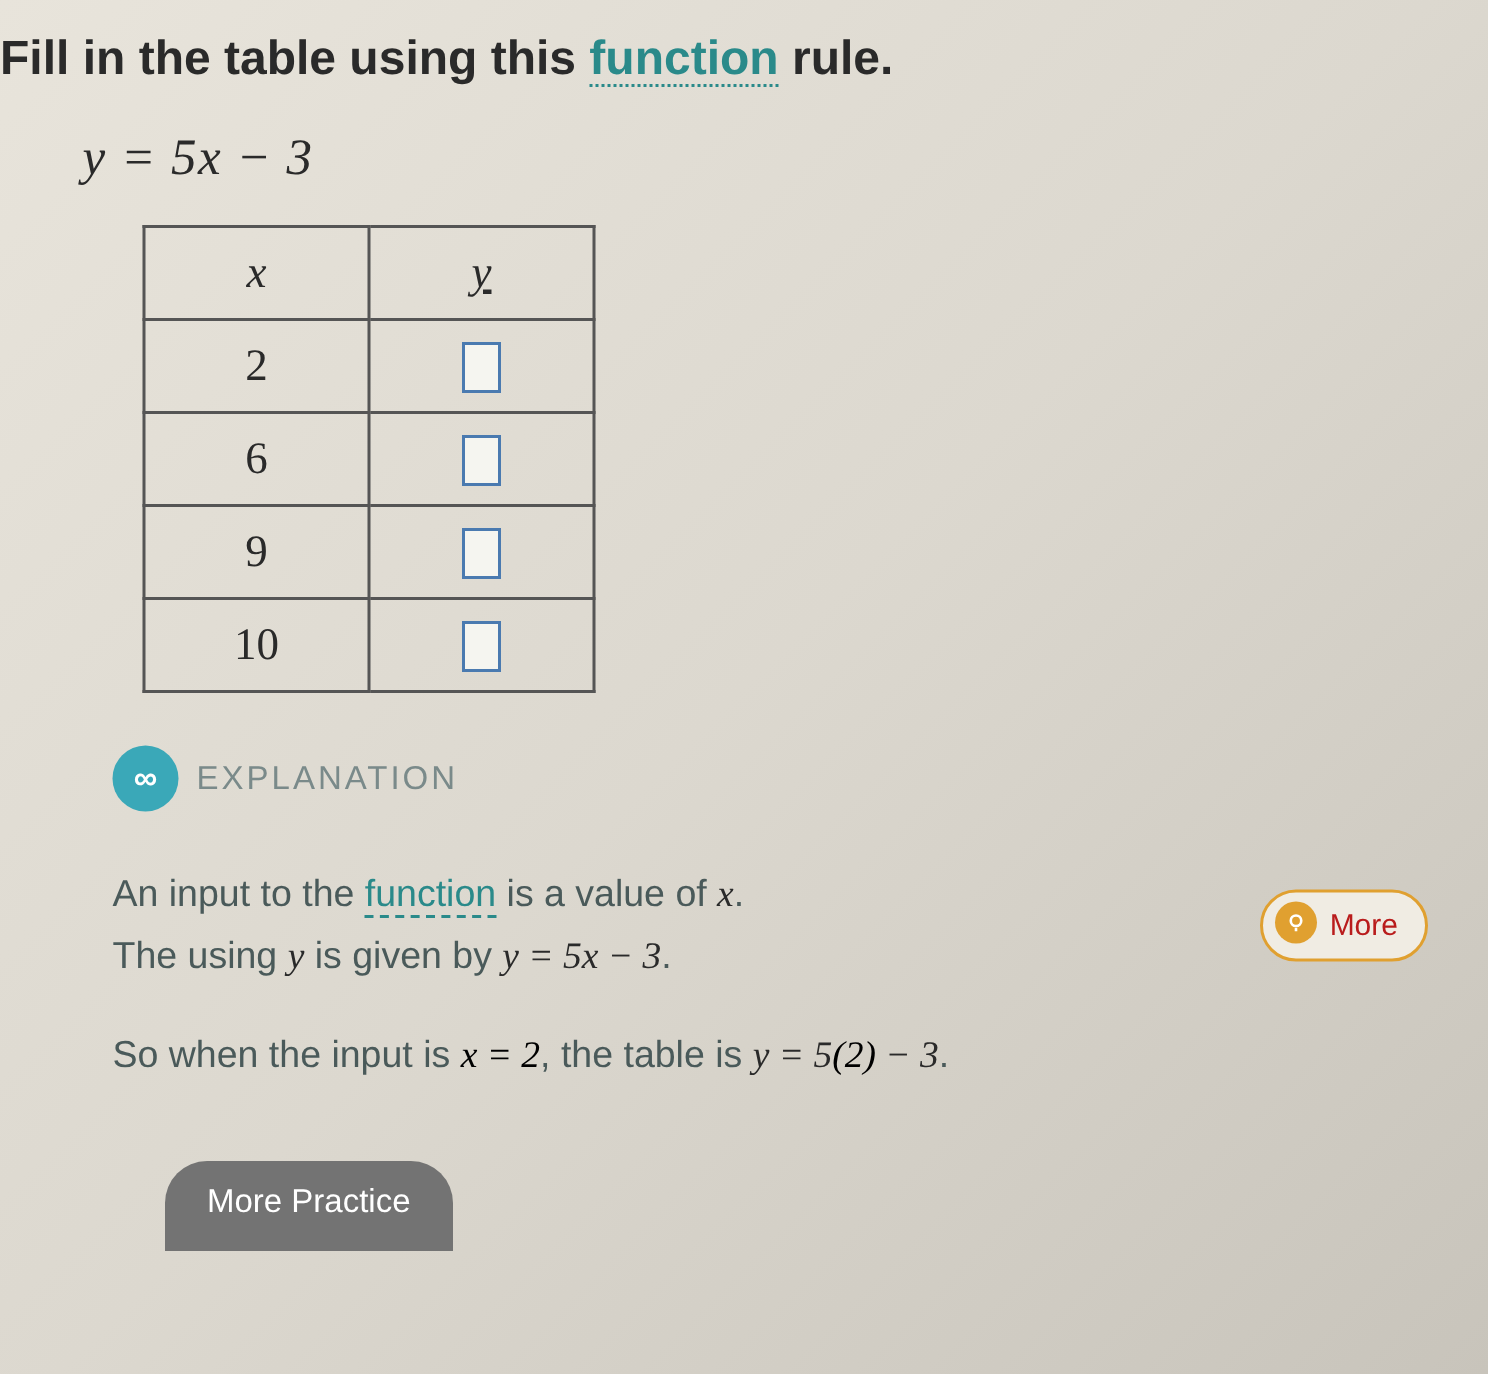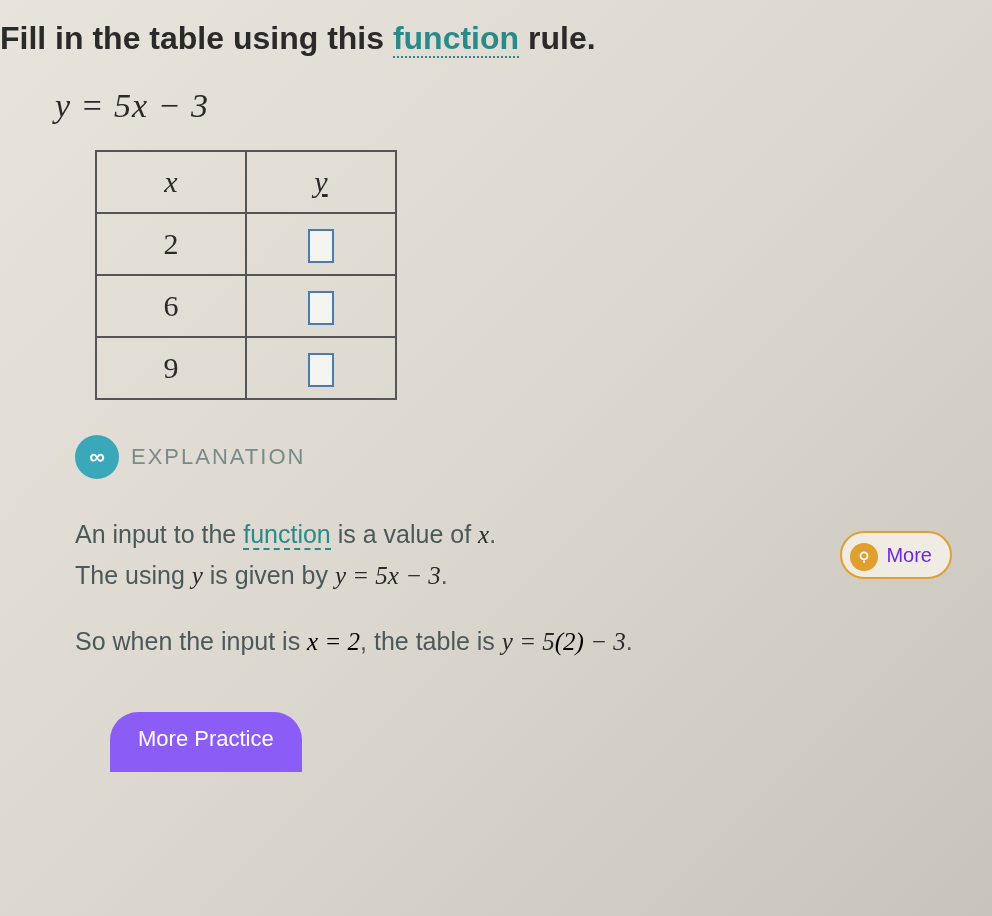--- a/index.html
+++ b/index.html
@@ -94,47 +94,47 @@
     cursor: pointer;
   }
   .math-inline {
     font-family: 'Times New Roman', serif;
     font-style: italic;
     color: #2a2a2a;
   }
   .math-highlight { color: #000000; font-style: italic; }
   .more-pill {
     display: inline-flex;
-    align-items: flex-end;
+    align-items: flex-start;
     gap: 8px;
     border: 2px solid #e0a030;
     border-radius: 24px;
     padding: 6px 18px 6px 8px;
     font-size: 20px;
-    color: #6d28d9;
+    color: #b91c1c;
     background: #f0ece3;
     cursor: pointer;
     white-space: nowrap;
   }
   .bulb {
     width: 28px;
     height: 28px;
     border-radius: 50%;
     background: #e0a030;
     color: #fff;
     display: flex;
     align-items: center;
     justify-content: center;
     font-size: 16px;
     font-weight: bold;
   }
   .so-line { margin-top: 25px; }
   .practice-btn {
     display: inline-block;
-    background: #8b5cf6;
+    background: #737373;
     color: #fff;
     font-size: 22px;
     padding: 14px 28px 20px 28px;
     border-radius: 28px 28px 0 0;
     margin: 40px 0 0 110px;
     cursor: pointer;
     position: relative;
     top: 10px;
   }
 </style>
@@ -158,20 +158,24 @@
   <tr>
     <td>2</td>
     <td><span class="answer-box"></span></td>
   </tr>
   <tr>
     <td>6</td>
     <td><span class="answer-box"></span></td>
   </tr>
   <tr>
     <td>9</td>
+    <td><span class="answer-box"></span></td>
+  </tr>
+  <tr>
+    <td>10</td>
     <td><span class="answer-box"></span></td>
   </tr>
 </tbody>
   </table>
 
 <div class="explanation-header">
   <div class="infinity-badge">∞</div>
   <div class="explanation-label">EXPLANATION</div>
 </div>
 

